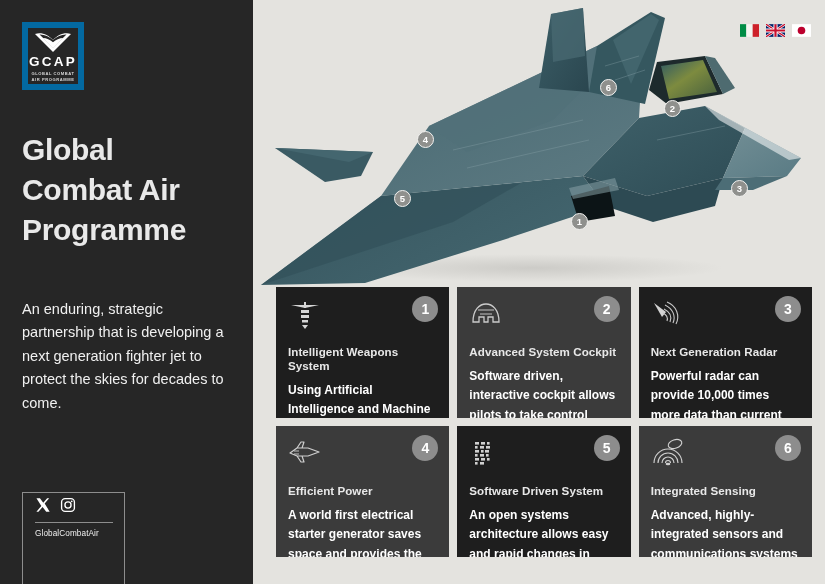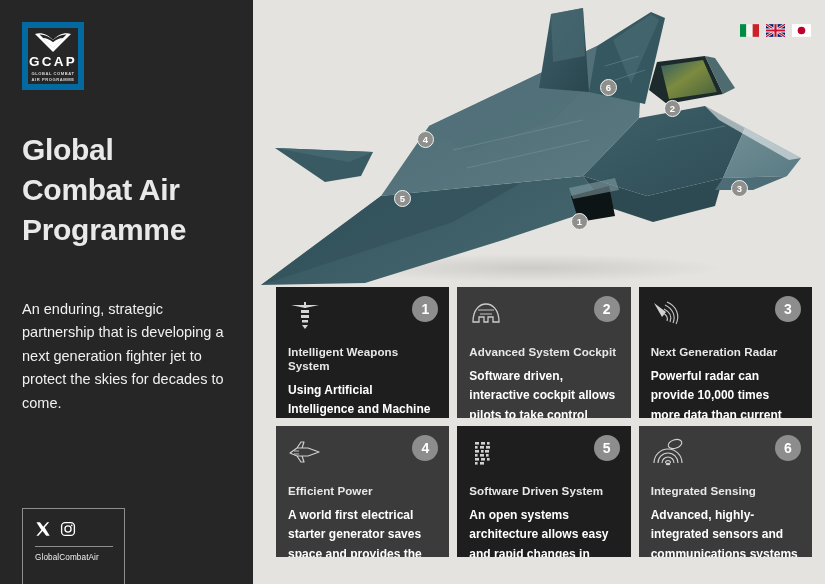--- a/index.html
+++ b/index.html
@@ -61,24 +61,24 @@
     margin-top: 48px;
     color: #f0f0f0;
     font-size: 14.5px;
     font-weight: 400;
     line-height: 1.62;
   }
 
   .social-box {
     position: absolute;
     left: 22px; bottom: 0;
-    width: 103px; height: 76px;
+    width: 103px; height: 92px;
     border: 1px solid #8d8d8d;
     border-bottom: none;
-    padding: 12px 12px 0 12px;
+    padding: 4px 12px 0 12px;
   }
   .social-icons { display: flex; gap: 9px; align-items: center; }
   .social-icons svg { display: block; }
   .social-rule {
     width: 78px; height: 1px;
     background: #8d8d8d;
     margin: 9px 0 6px 0;
   }
   .social-handle {
     color: #efefef;

